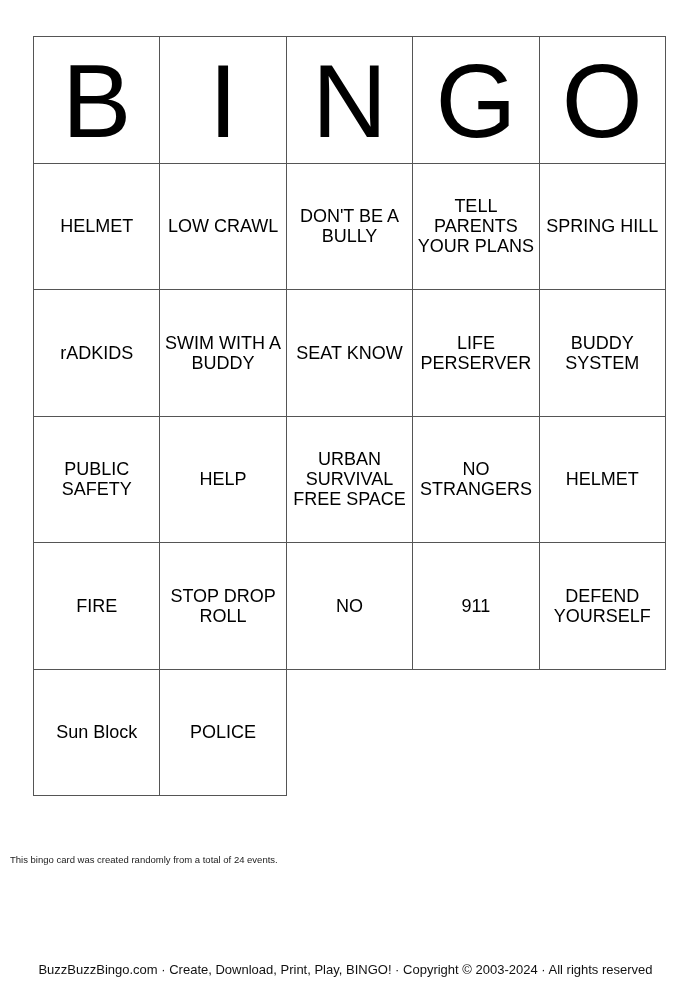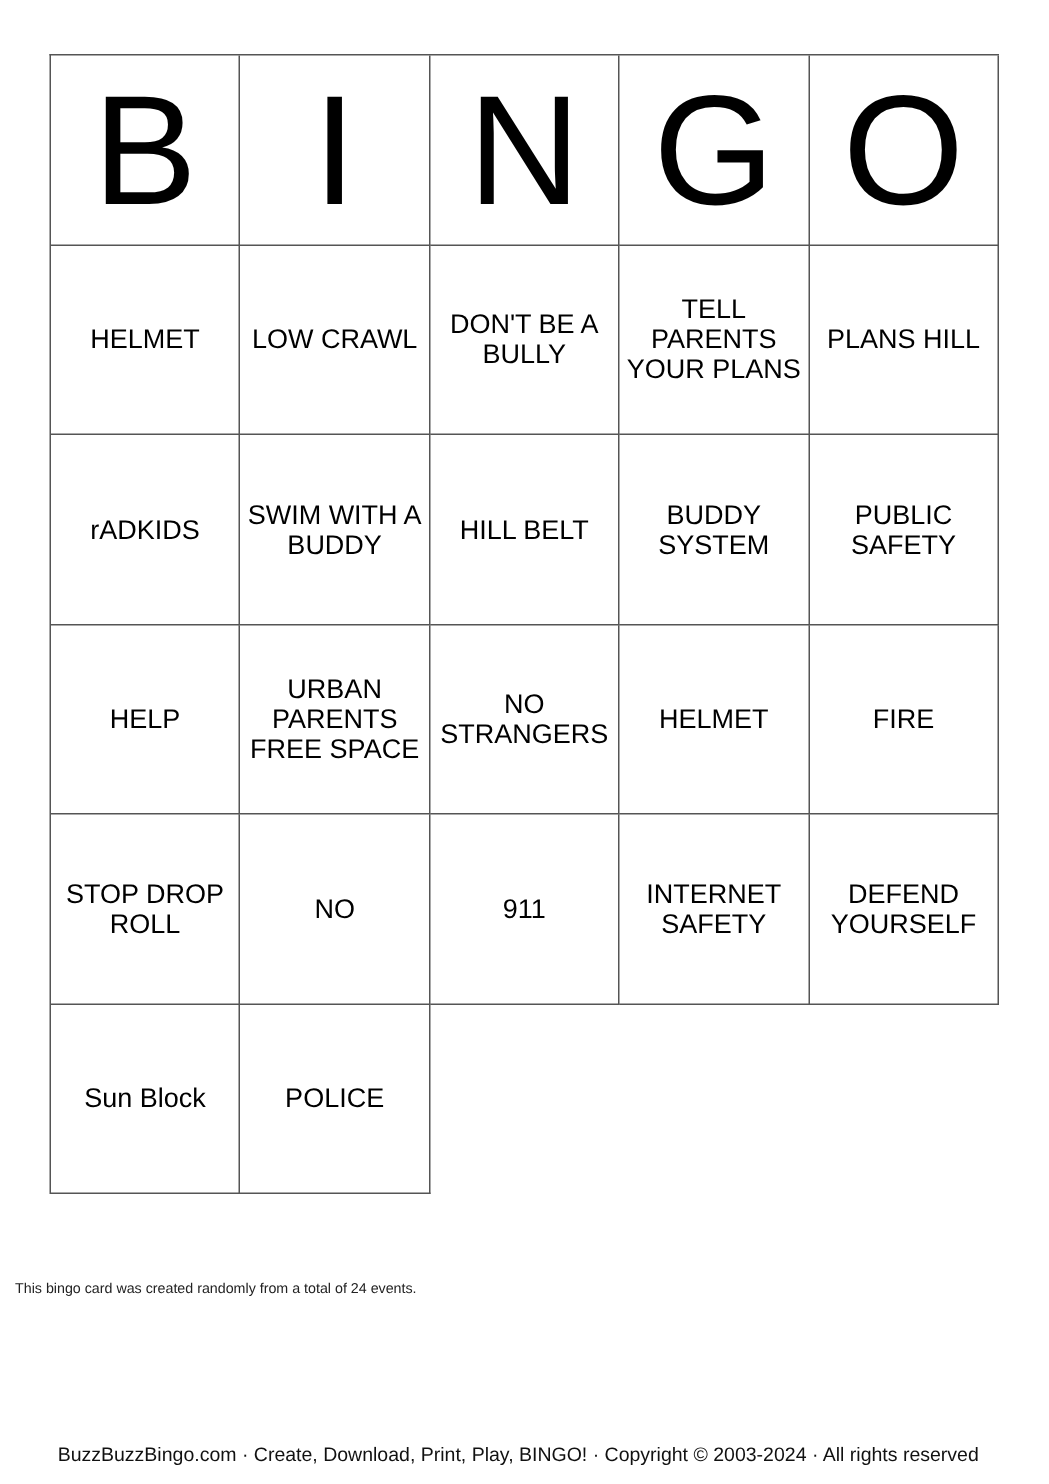--- a/index.html
+++ b/index.html
@@ -23,38 +23,38 @@
   <div class="cell head">B</div>
   <div class="cell head">I</div>
   <div class="cell head">N</div>
   <div class="cell head">G</div>
   <div class="cell head">O</div>
 
   <div class="cell">HELMET</div>
   <div class="cell">LOW CRAWL</div>
   <div class="cell">DON'T BE A BULLY</div>
   <div class="cell">TELL PARENTS YOUR PLANS</div>
-  <div class="cell">PLANS HILL</div>
+  <div class="cell">SPRING HILL</div>
 
   <div class="cell">rADKIDS</div>
   <div class="cell">SWIM WITH A BUDDY</div>
-  <div class="cell">HILL BELT</div>
+  <div class="cell">SEAT KNOW</div>
+  <div class="cell">LIFE PERSERVER</div>
   <div class="cell">BUDDY SYSTEM</div>
 
   <div class="cell">PUBLIC SAFETY</div>
   <div class="cell">HELP</div>
-  <div class="cell">URBAN PARENTS FREE SPACE</div>
+  <div class="cell">URBAN SURVIVAL FREE SPACE</div>
   <div class="cell">NO STRANGERS</div>
   <div class="cell">HELMET</div>
 
   <div class="cell">FIRE</div>
   <div class="cell">STOP DROP ROLL</div>
   <div class="cell">NO</div>
   <div class="cell">911</div>
 
-  <div class="cell">INTERNET SAFETY</div>
   <div class="cell">DEFEND YOURSELF</div>
   <div class="cell">Sun Block</div>
   <div class="cell">POLICE</div>
 </div>
 
 <div class="note">This bingo card was created randomly from a total of 24 events.</div>
 <div class="footer">BuzzBuzzBingo.com · Create, Download, Print, Play, BINGO! · Copyright © 2003-2024 · All rights reserved</div>
 
 </body></html>

